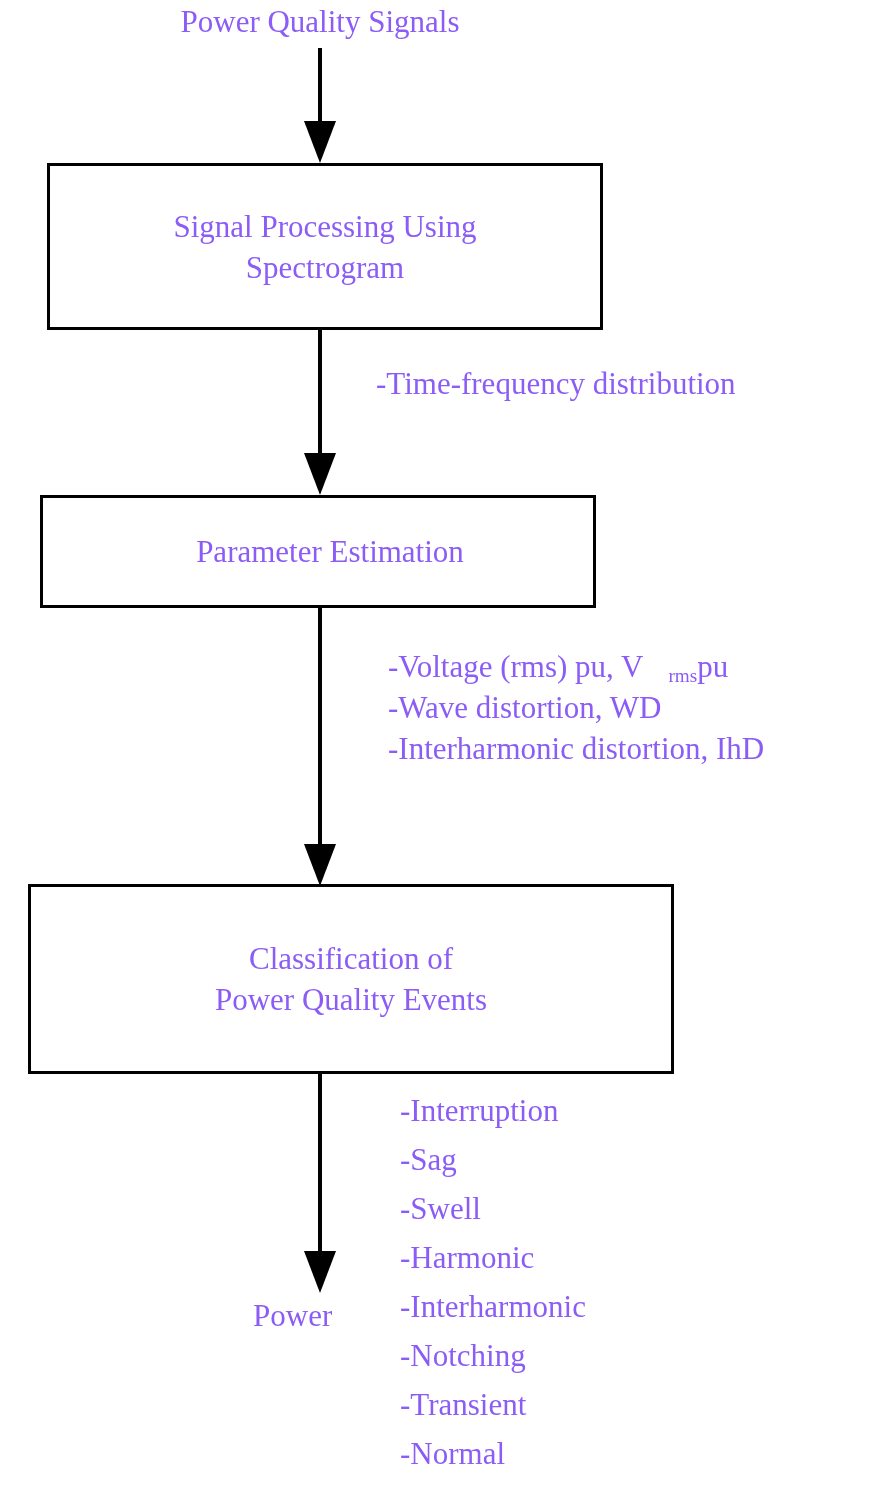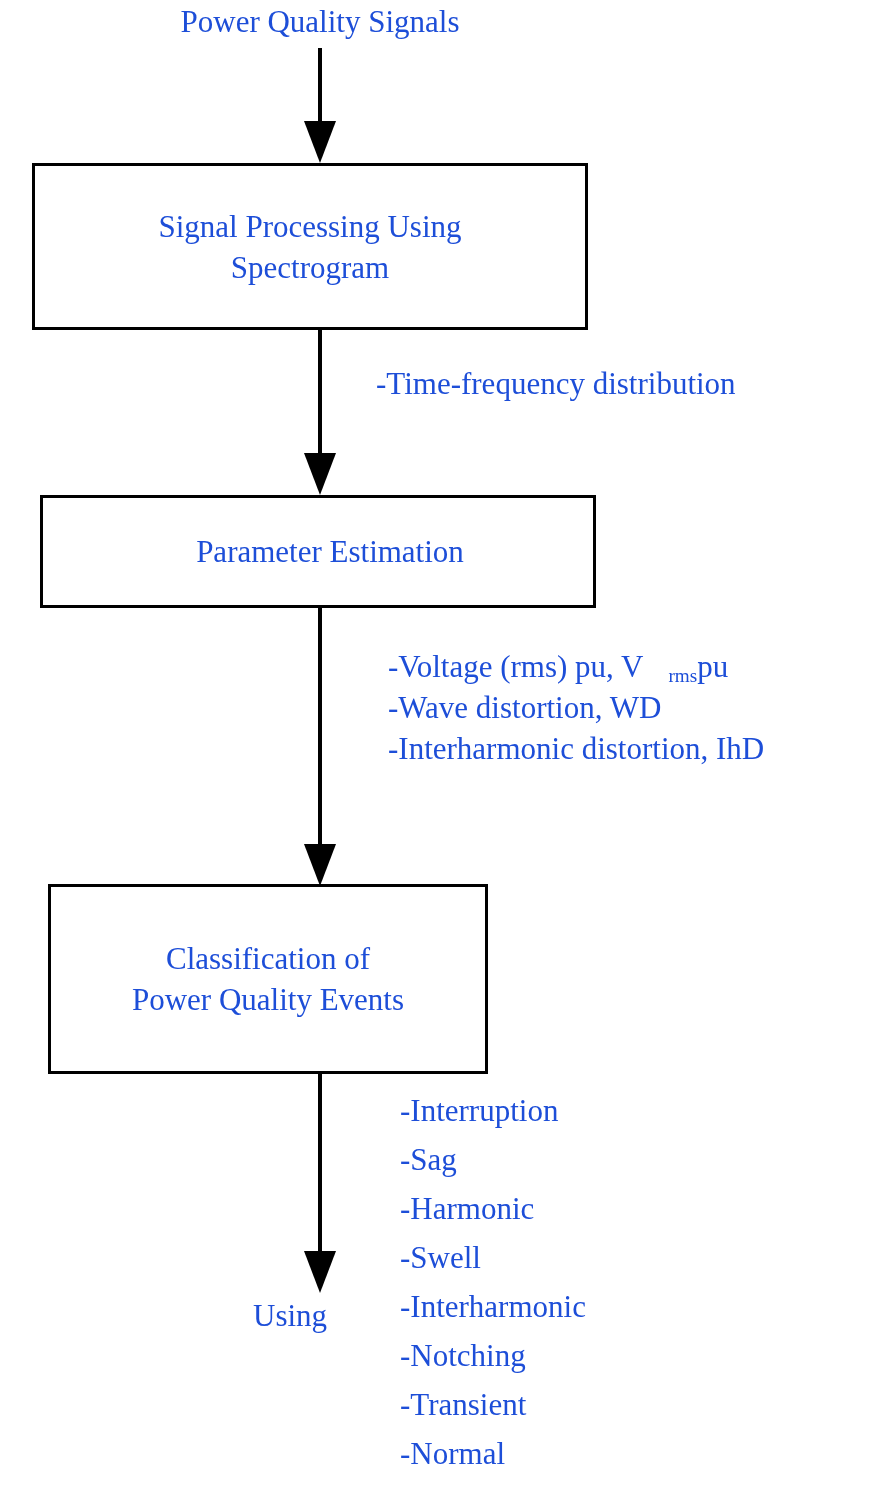--- a/index.html
+++ b/index.html
@@ -7,21 +7,21 @@
     padding: 0;
     background: #ffffff;
   }
   #page {
     position: relative;
     width: 881px;
     height: 1486px;
     background: #ffffff;
     overflow: hidden;
     font-family: "Liberation Serif", "DejaVu Serif", serif;
-    color: #1d4ed8;
+    color: #8b5cf6;
   }
 
   
   .top-title {
     position: absolute;
     left: 0;
     top: 2px;
     width: 640px;
     text-align: center;
     font-size: 31px;
@@ -39,23 +39,23 @@
     align-items: center;
     justify-content: center;
     text-align: center;
   }
   .proc-box .box-label {
     font-size: 31px;
     line-height: 41px;
     white-space: pre-line;
   }
 
-  #box-signal-processing { left: 32px;  top: 163px; width: 556px; height: 167px; }
+  #box-signal-processing { left: 47px;  top: 163px; width: 556px; height: 167px; }
   #box-parameter-estimation { left: 40px; top: 495px; width: 556px; height: 113px; padding-left: 24px; }
-  #box-classification { left: 48px; top: 884px; width: 440px; height: 190px; }
+  #box-classification { left: 28px; top: 884px; width: 646px; height: 190px; }
 
   
   .connector {
     position: absolute;
     width: 32px;
   }
   .connector .stem {
     position: absolute;
     left: 14px;
     top: 0;
@@ -163,23 +163,23 @@
   </div>
 
   <div class="connector" id="arrow-to-output">
     <div class="stem"></div>
     <div class="head"></div>
   </div>
 
   <div class="annotation" id="list-events">
       <div class="ann-item">-Interruption</div>
       <div class="ann-item">-Sag</div>
+      <div class="ann-item">-Swell</div>
       <div class="ann-item">-Harmonic</div>
-      <div class="ann-item">-Swell</div>
       <div class="ann-item">-Interharmonic</div>
       <div class="ann-item">-Notching</div>
       <div class="ann-item">-Transient</div>
       <div class="ann-item">-Normal</div>
     </div>
 
-  <div id="label-output">Using</div>
+  <div id="label-output">Power</div>
 
 </div>
 
 </body></html>

